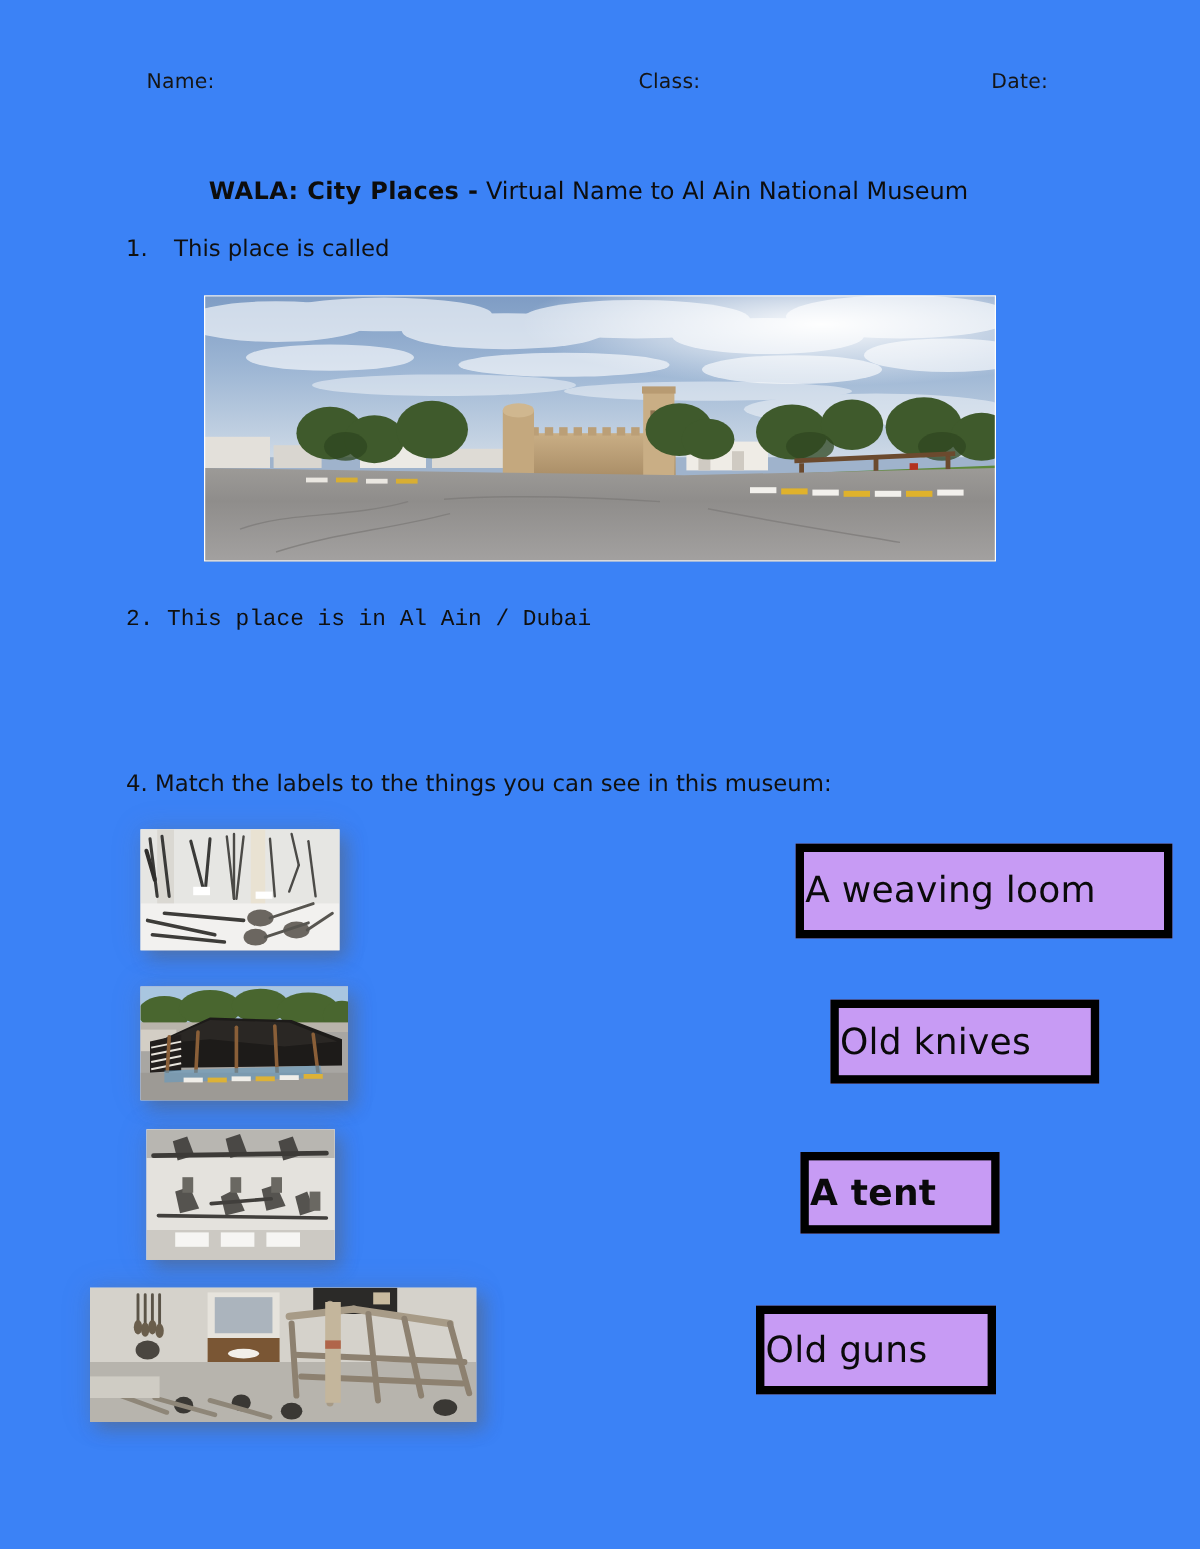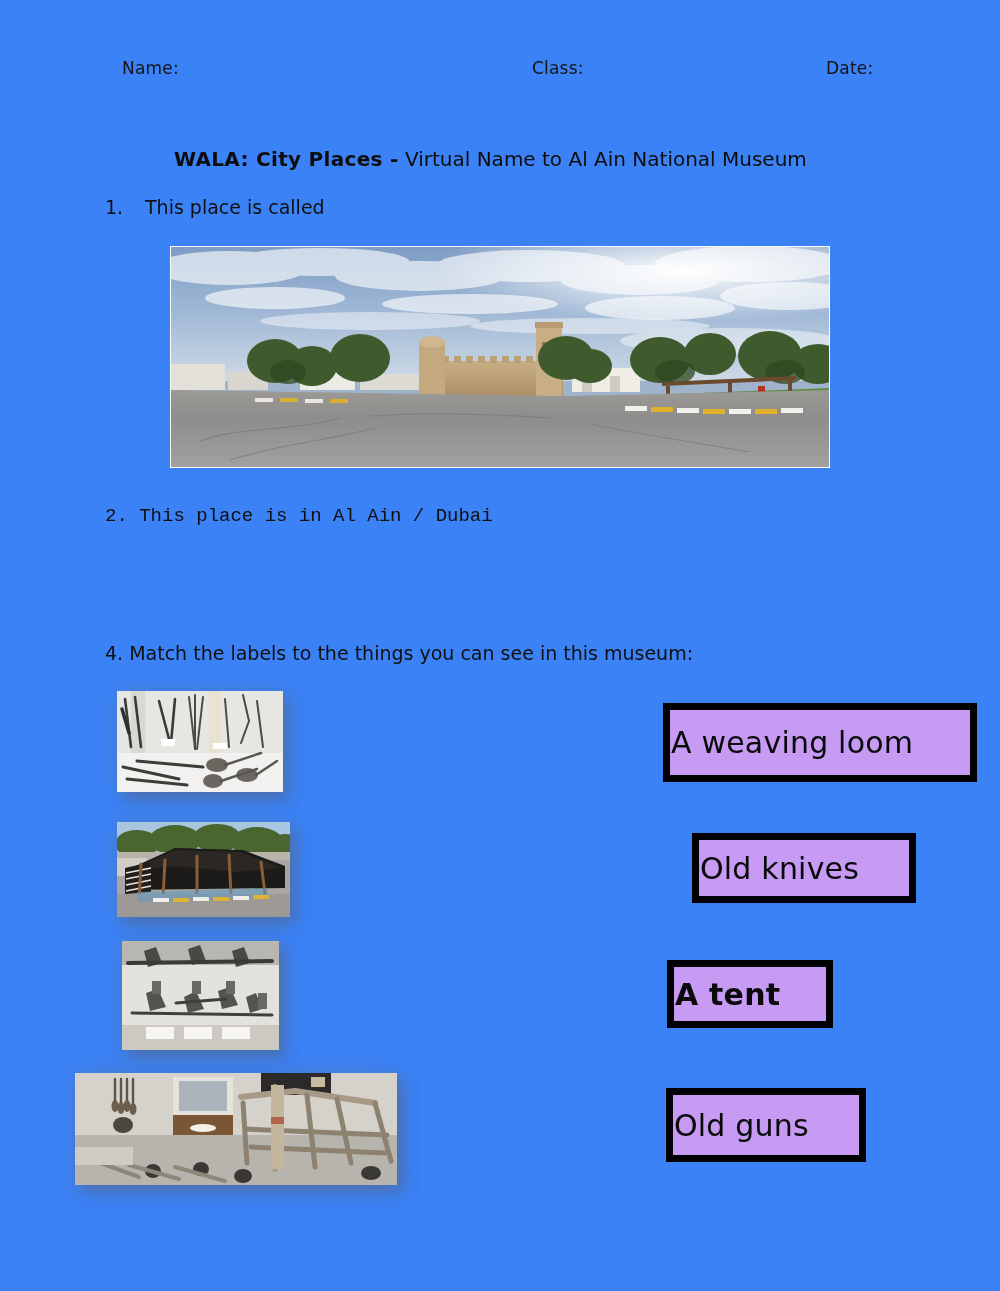--- a/index.html
+++ b/index.html
@@ -109,21 +109,21 @@
     align-items: center;
     padding-left: 1px;
     font-size: 30px;
     color: #0a0a0a;
     white-space: nowrap;
     letter-spacing: 0.2px;
   }
   .lbl-loom   { top: 703px;  left: 663px; width: 314px; height: 79px; }
   .lbl-knives { top: 833px;  left: 652px; width: 224px; height: 70px; margin-left: 40px; }
   .lbl-tent   { top: 960px;  left: 667px; width: 166px; height: 68px; font-weight: bold; }
-  .lbl-guns   { top: 1088px; left: 666px; width: 200px; height: 74px; }
+  .lbl-guns   { top: 1088px; left: 630px; width: 200px; height: 74px; }
 </style>
 </head>
 <body>
 
 <div class="page">
 
   <div class="header-row">
     <span class="hdr-field hdr-name">Name:</span>
     <span class="hdr-field hdr-class">Class:</span>
     <span class="hdr-field hdr-date">Date:</span>

